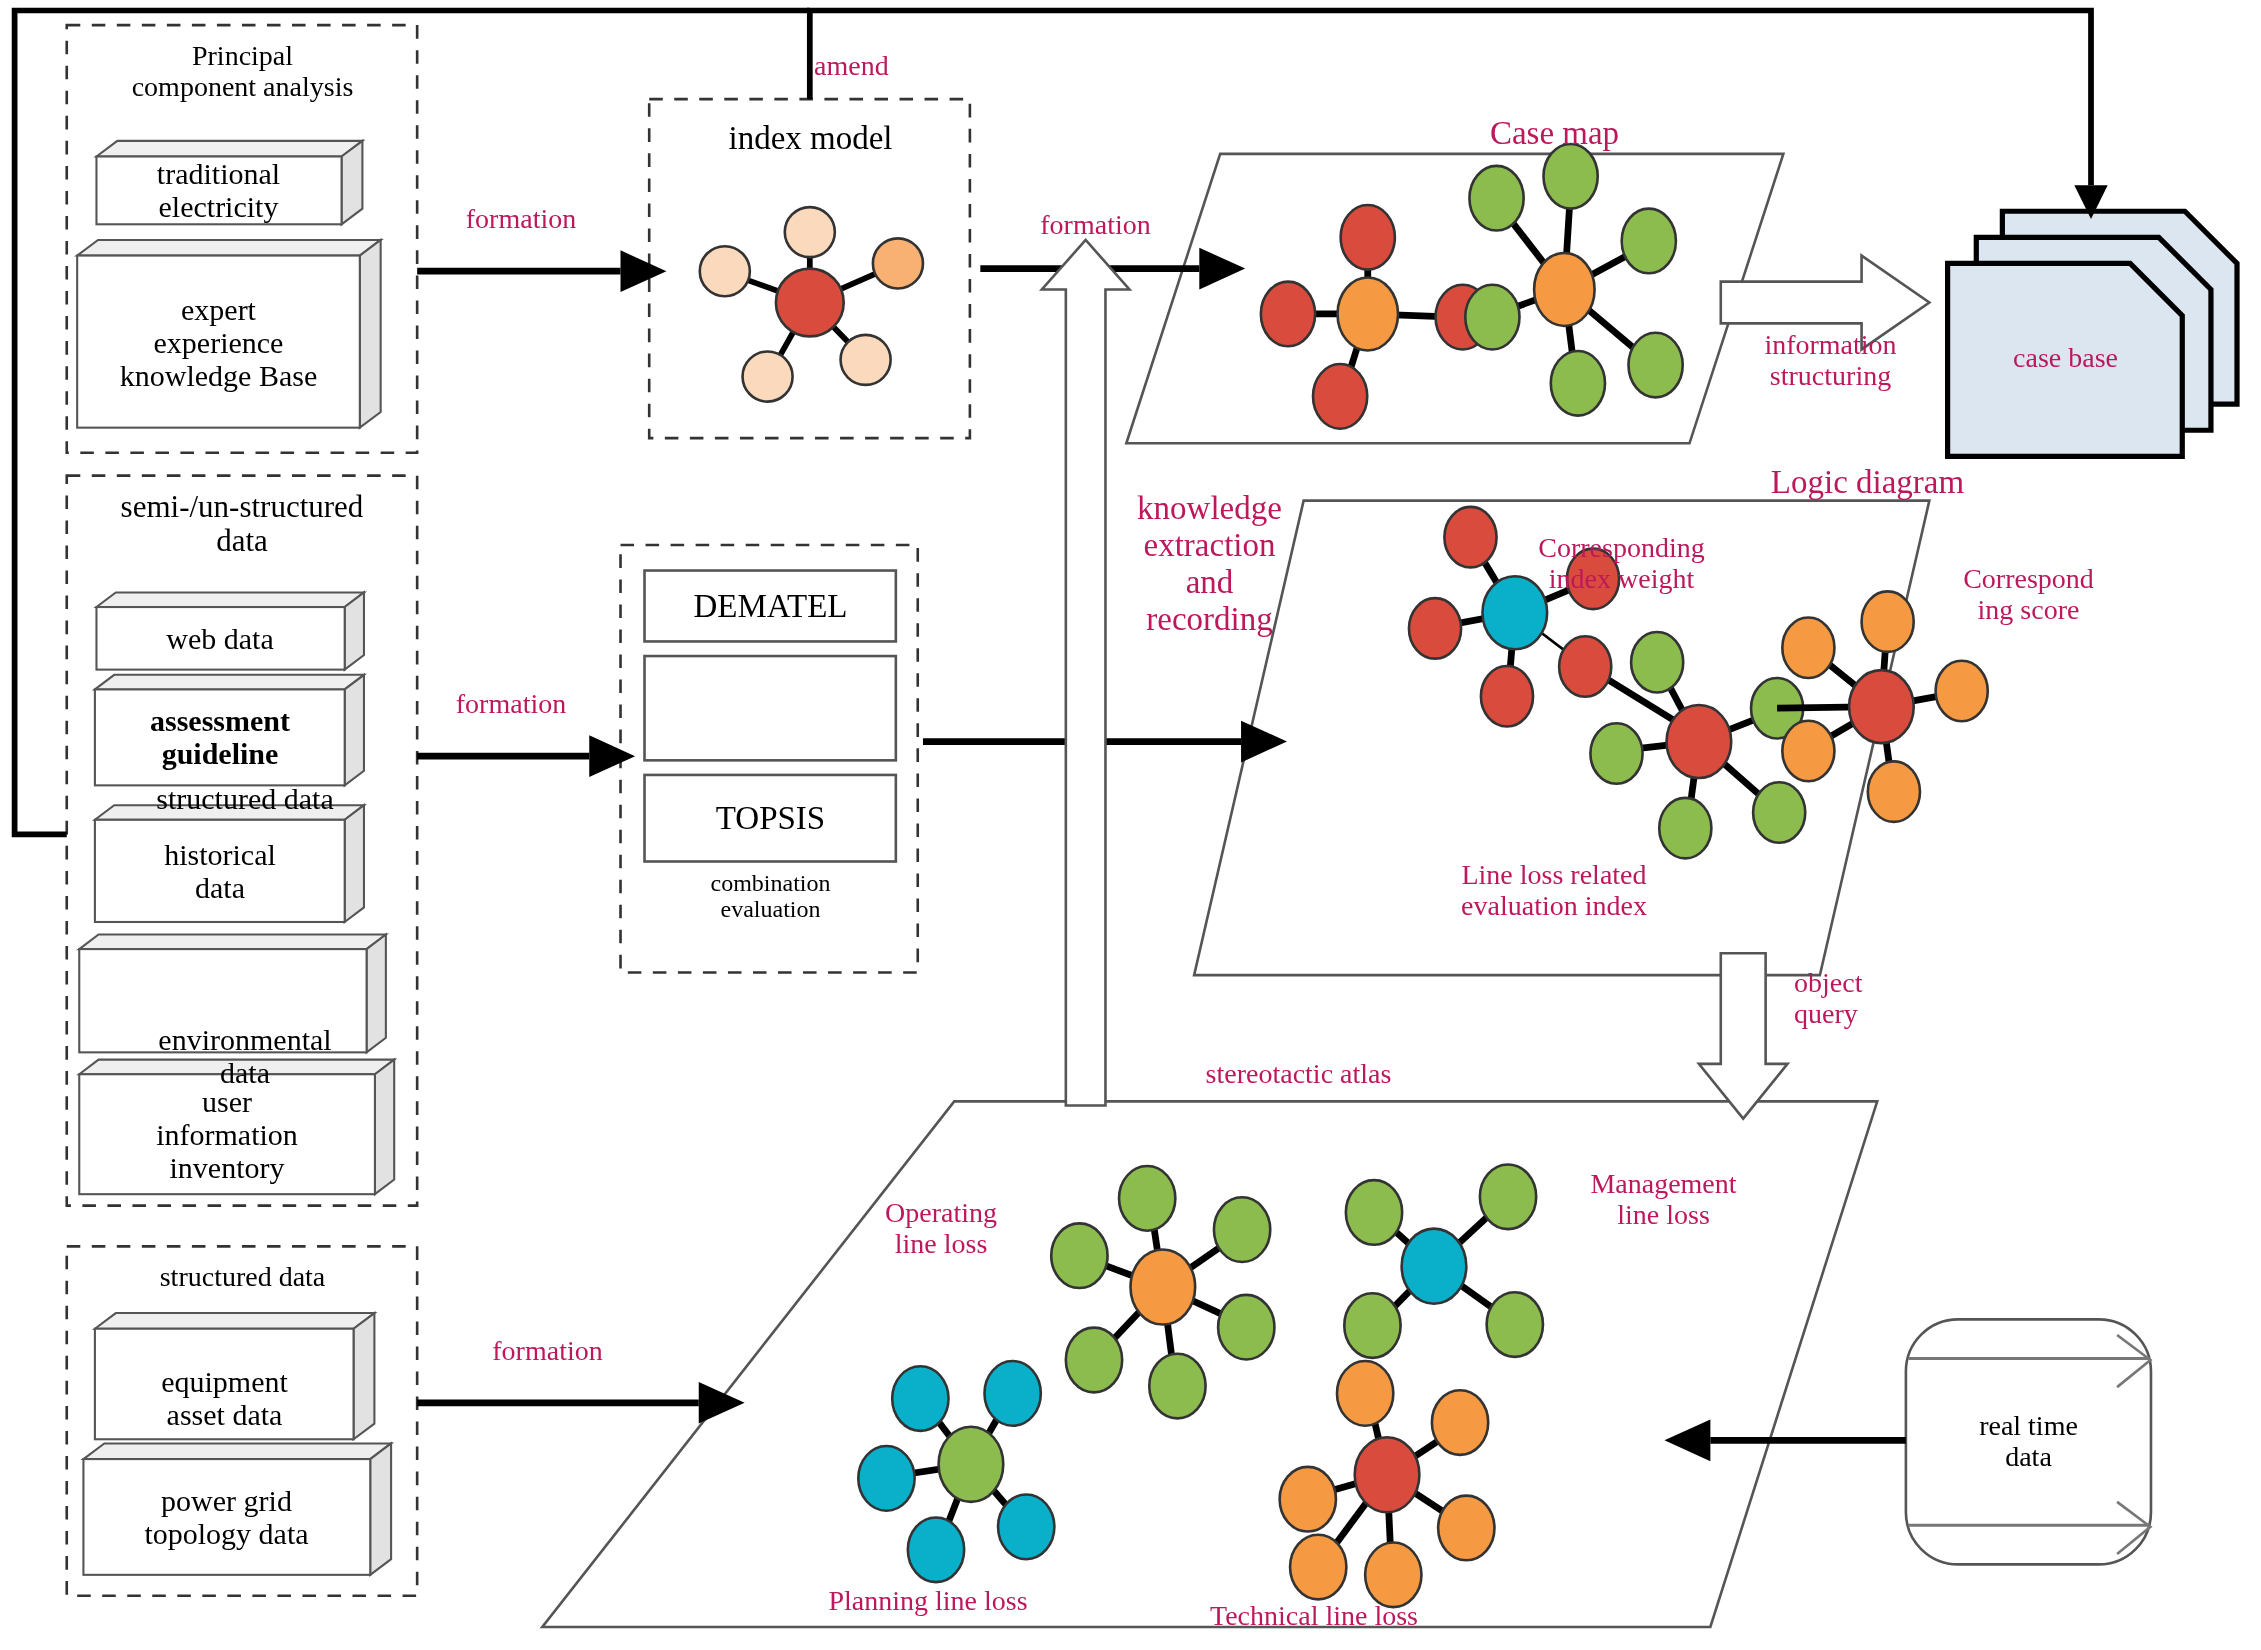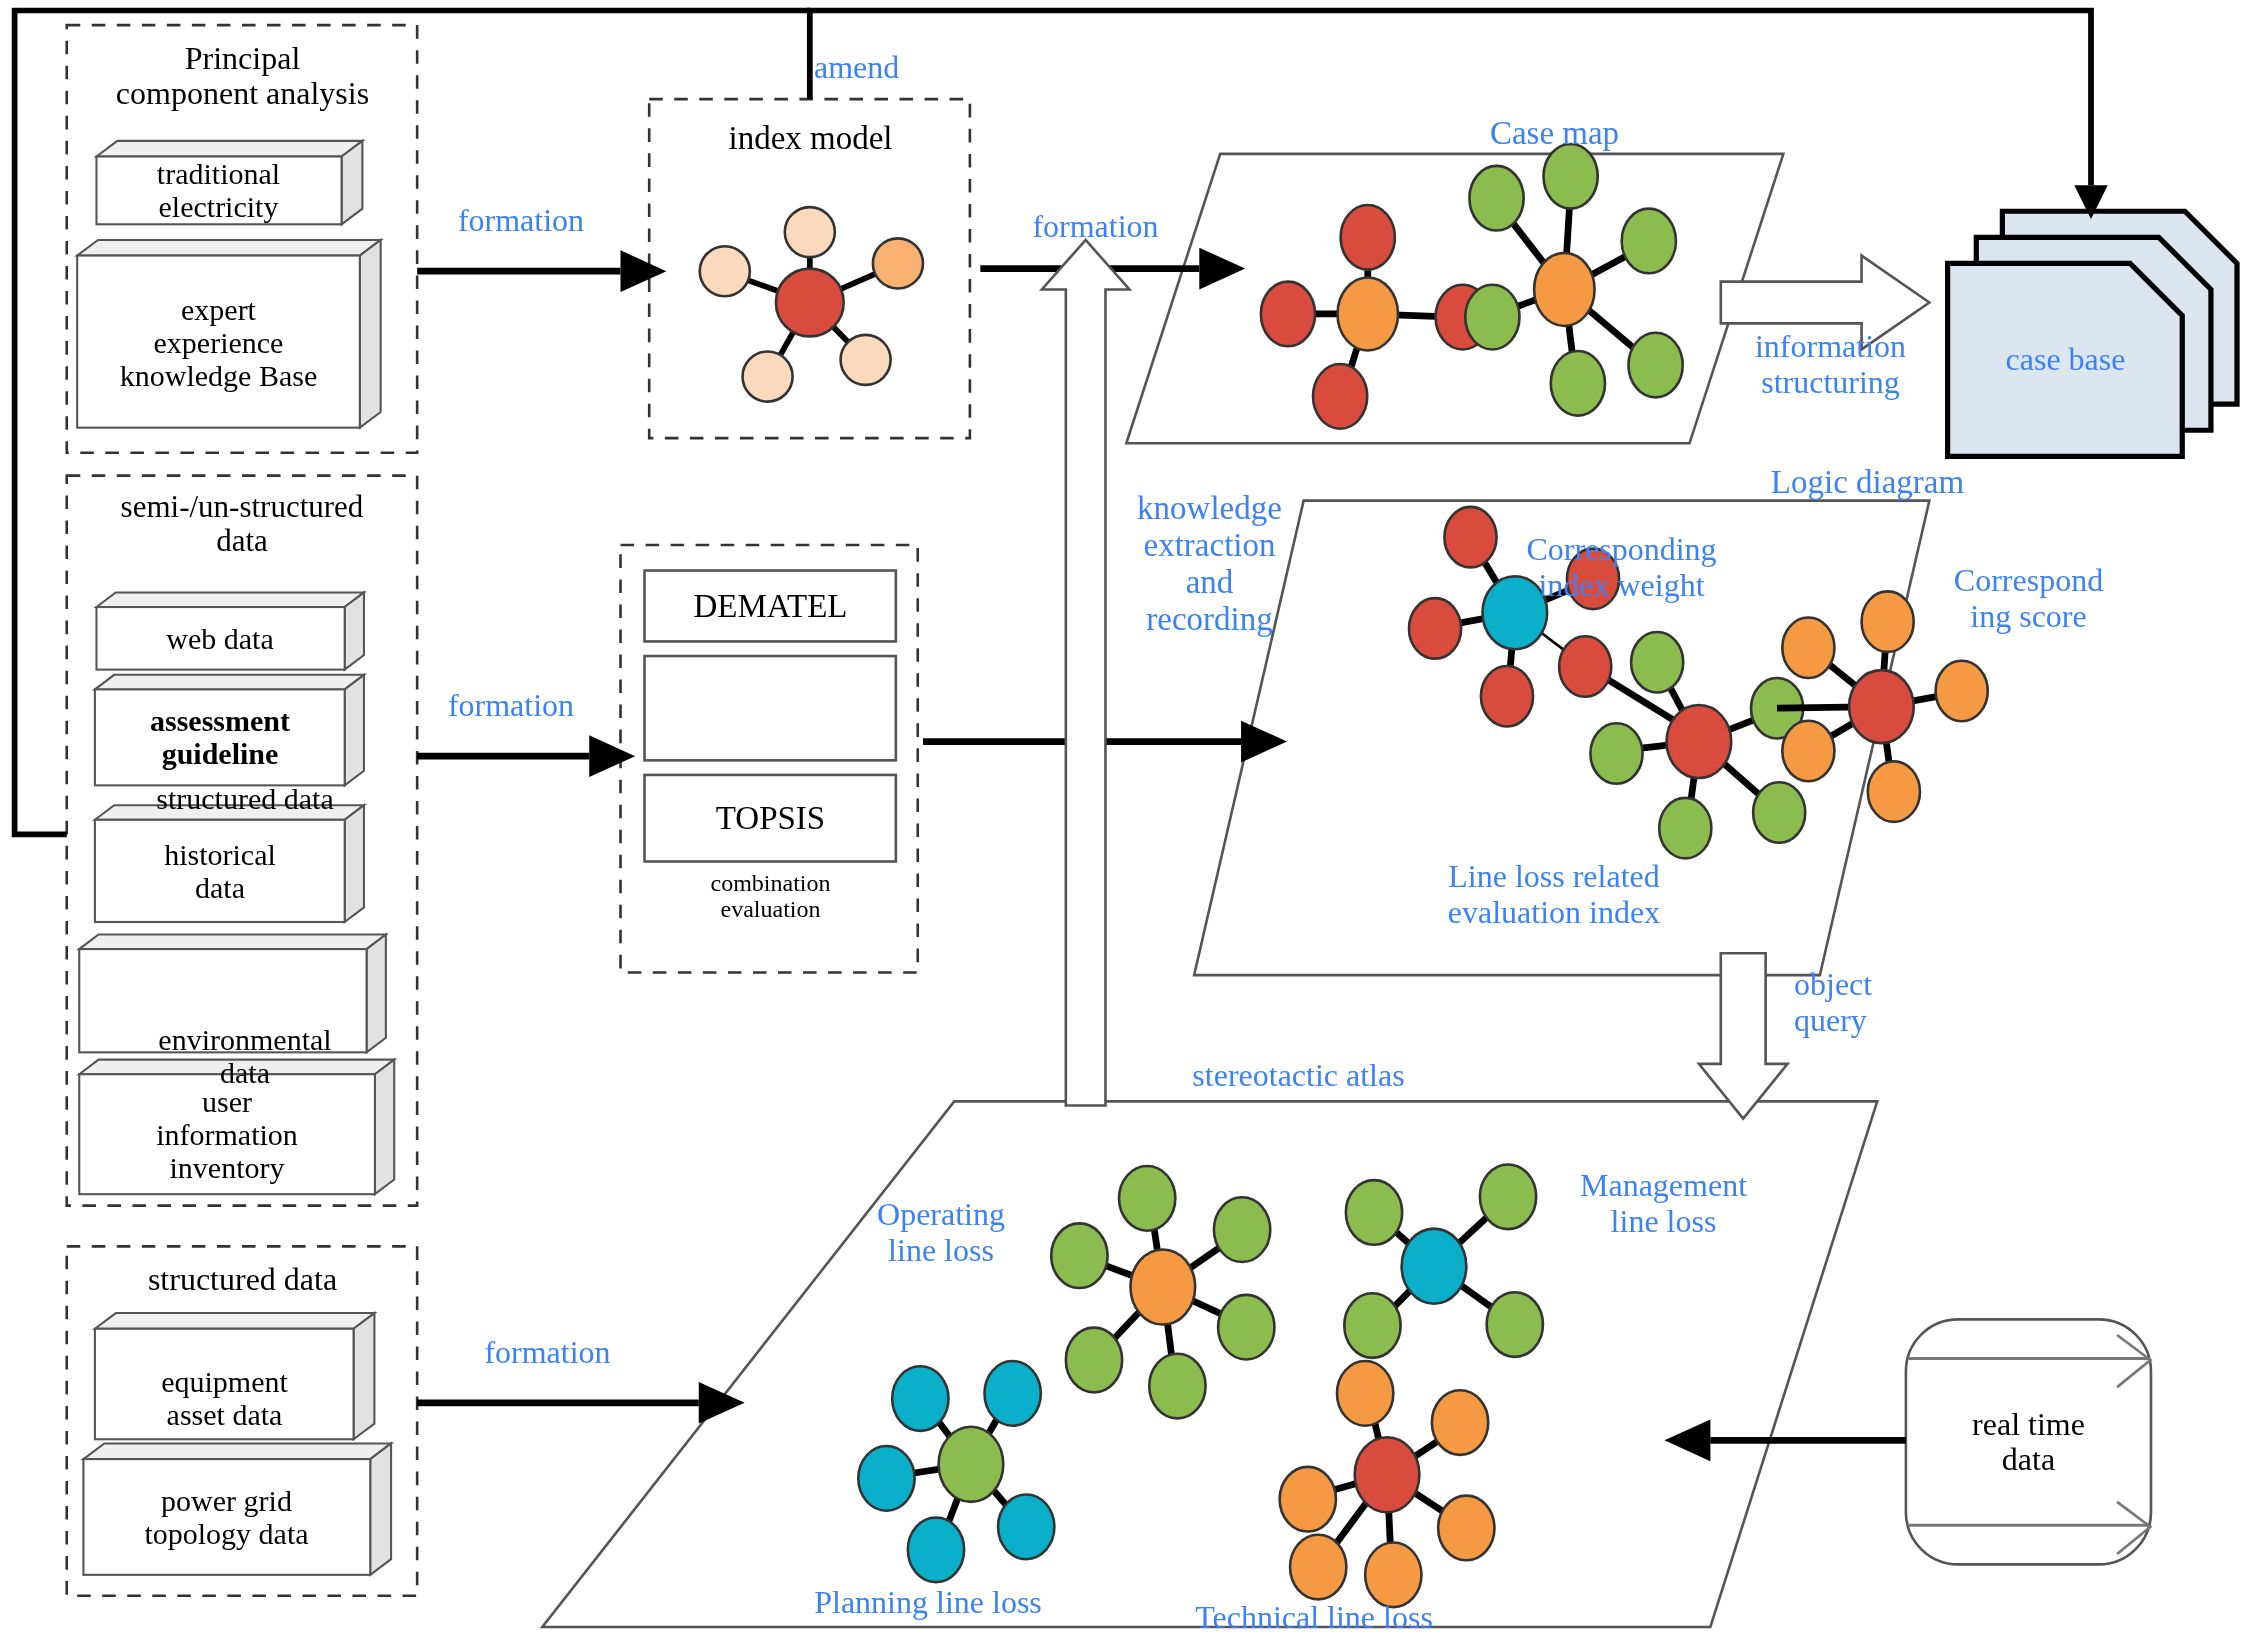--- a/index.html
+++ b/index.html
@@ -1,23 +1,23 @@
 <!DOCTYPE html>
 <html style="font-size:8.3px"><head>
 <meta charset="utf-8">
 <title>Line Loss Evaluation Knowledge Graph Framework</title>
 <style>
   html,body{margin:0;padding:0;background:#ffffff;}
   body{font-family:"Liberation Serif","DejaVu Serif",serif;}
   #root{position:relative;width:2261px;height:1650px;background:#fff;overflow:hidden;}
   svg.layer{position:absolute;left:0;top:0;width:2261px;height:1650px;}
-  .lbl{position:absolute;text-align:center;color:#3b82f6;line-height:1.12;white-space:pre-line;}
+  .lbl{position:absolute;text-align:center;color:#be185d;line-height:1.12;white-space:pre-line;}
   .f58{font-size:30px;}
   .f60{font-size:31px;}
-  .f62{font-size:32px;}
+  .f62{font-size:28px;}
   .f64{font-size:33px;}
   .f46{font-size:24px;}
   .cube-label{position:absolute;display:flex;align-items:center;justify-content:center;text-align:center;line-height:1.1;color:#000;}
   .grp-title{position:absolute;text-align:center;line-height:1.1;color:#000;}
 </style>
 </head>
 <body>
 
 <div id="root">
 

